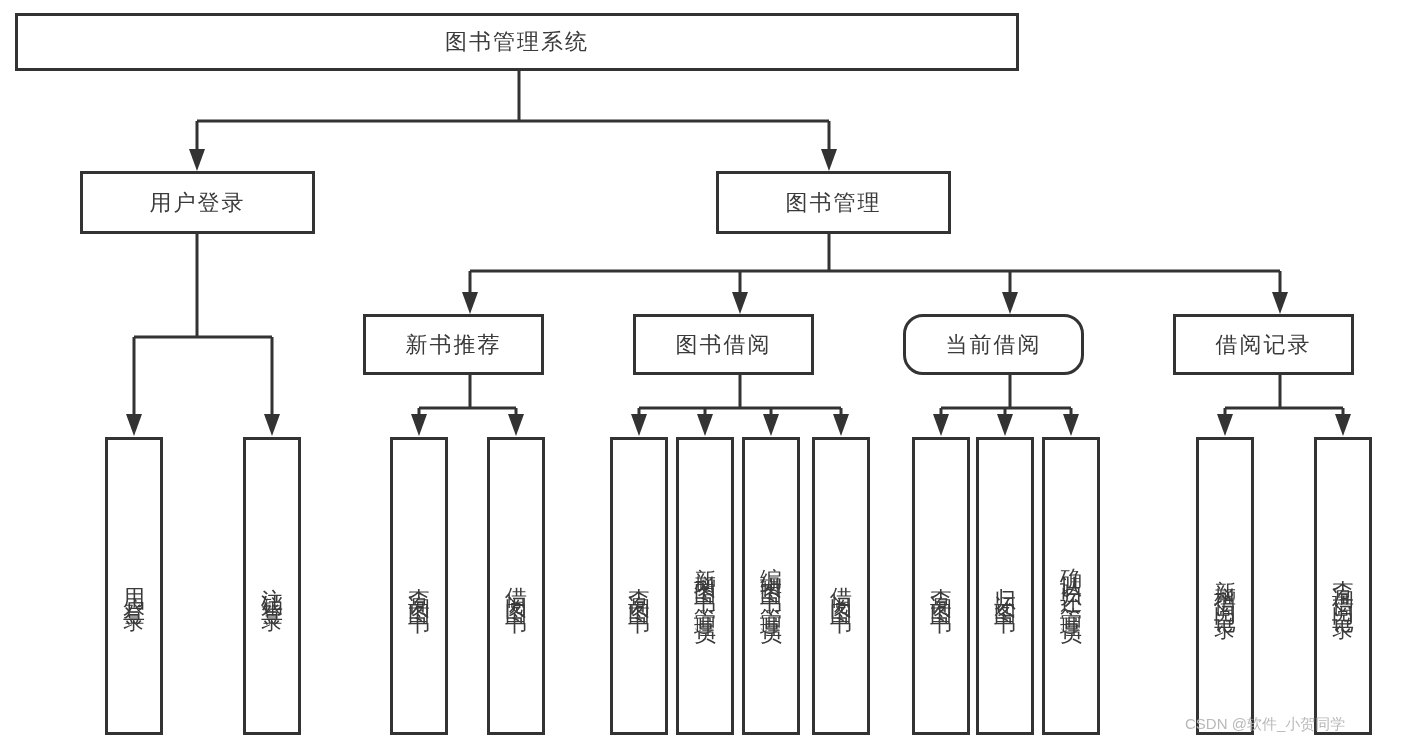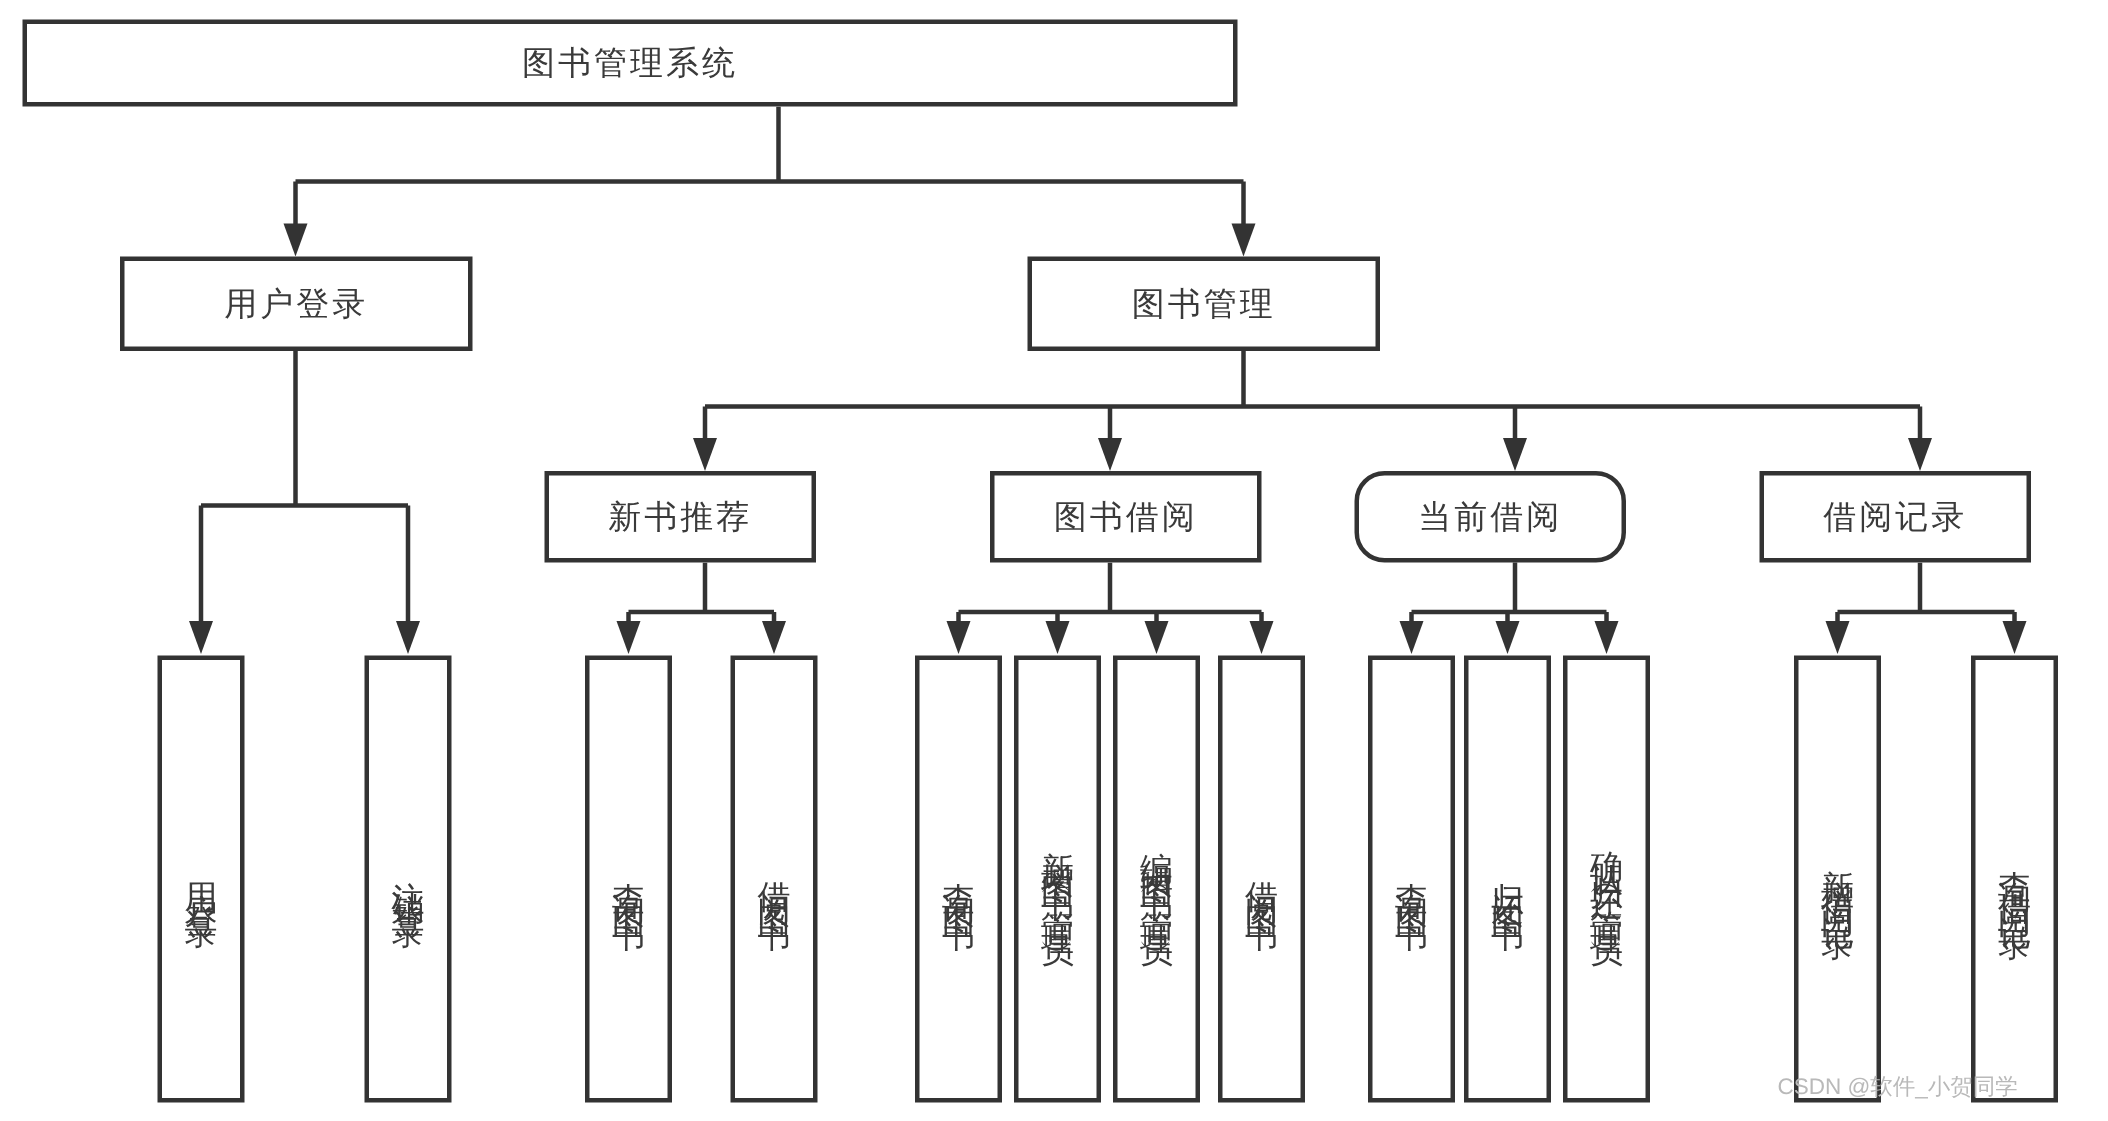--- a/index.html
+++ b/index.html
@@ -22,21 +22,21 @@
   .hbox{font-size:22px;letter-spacing:2px;white-space:nowrap;}
   .vbox{width:58px;top:437px;height:298px;}
   .vbox .vtext{
     writing-mode:vertical-rl;
     text-orientation:mixed;
     font-size:22px;
     line-height:1;
     letter-spacing:8px;
     white-space:nowrap;
   }
-  .root-box{left:15px;top:13px;width:810px;height:58px;}
+  .root-box{left:15px;top:13px;width:1004px;height:58px;}
   .l2-box{top:171px;width:235px;height:63px;}
   .l3-box{top:314px;width:181px;height:61px;}
   .watermark{
     position:absolute;
     left:1185px;top:715px;
     width:215px;
     font-size:15px;
     color:#b9b9b9;
     white-space:nowrap;
     z-index:5;
@@ -87,28 +87,28 @@
     </g>
   </svg>
 
   <div class="node hbox root-box">
     <span>图书管理系统</span>
   </div>
 
   <div class="node hbox l2-box" style="left:80px;">
     <span>用户登录</span>
   </div>
-  <div class="node hbox l2-box" style="left:685px;">
+  <div class="node hbox l2-box" style="left:716px;">
     <span>图书管理</span>
   </div>
 
   <div class="node hbox l3-box" style="left:363px;">
     <span>新书推荐</span>
   </div>
-  <div class="node hbox l3-box" style="left:633px;margin-left:27px;">
+  <div class="node hbox l3-box" style="left:633px;">
     <span>图书借阅</span>
   </div>
   <div class="node hbox l3-box" style="left:903px;border-radius:20px;">
     <span>当前借阅</span>
   </div>
   <div class="node hbox l3-box" style="left:1173px;">
     <span>借阅记录</span>
   </div>
 
   <div class="node vbox" style="left:105px;">

